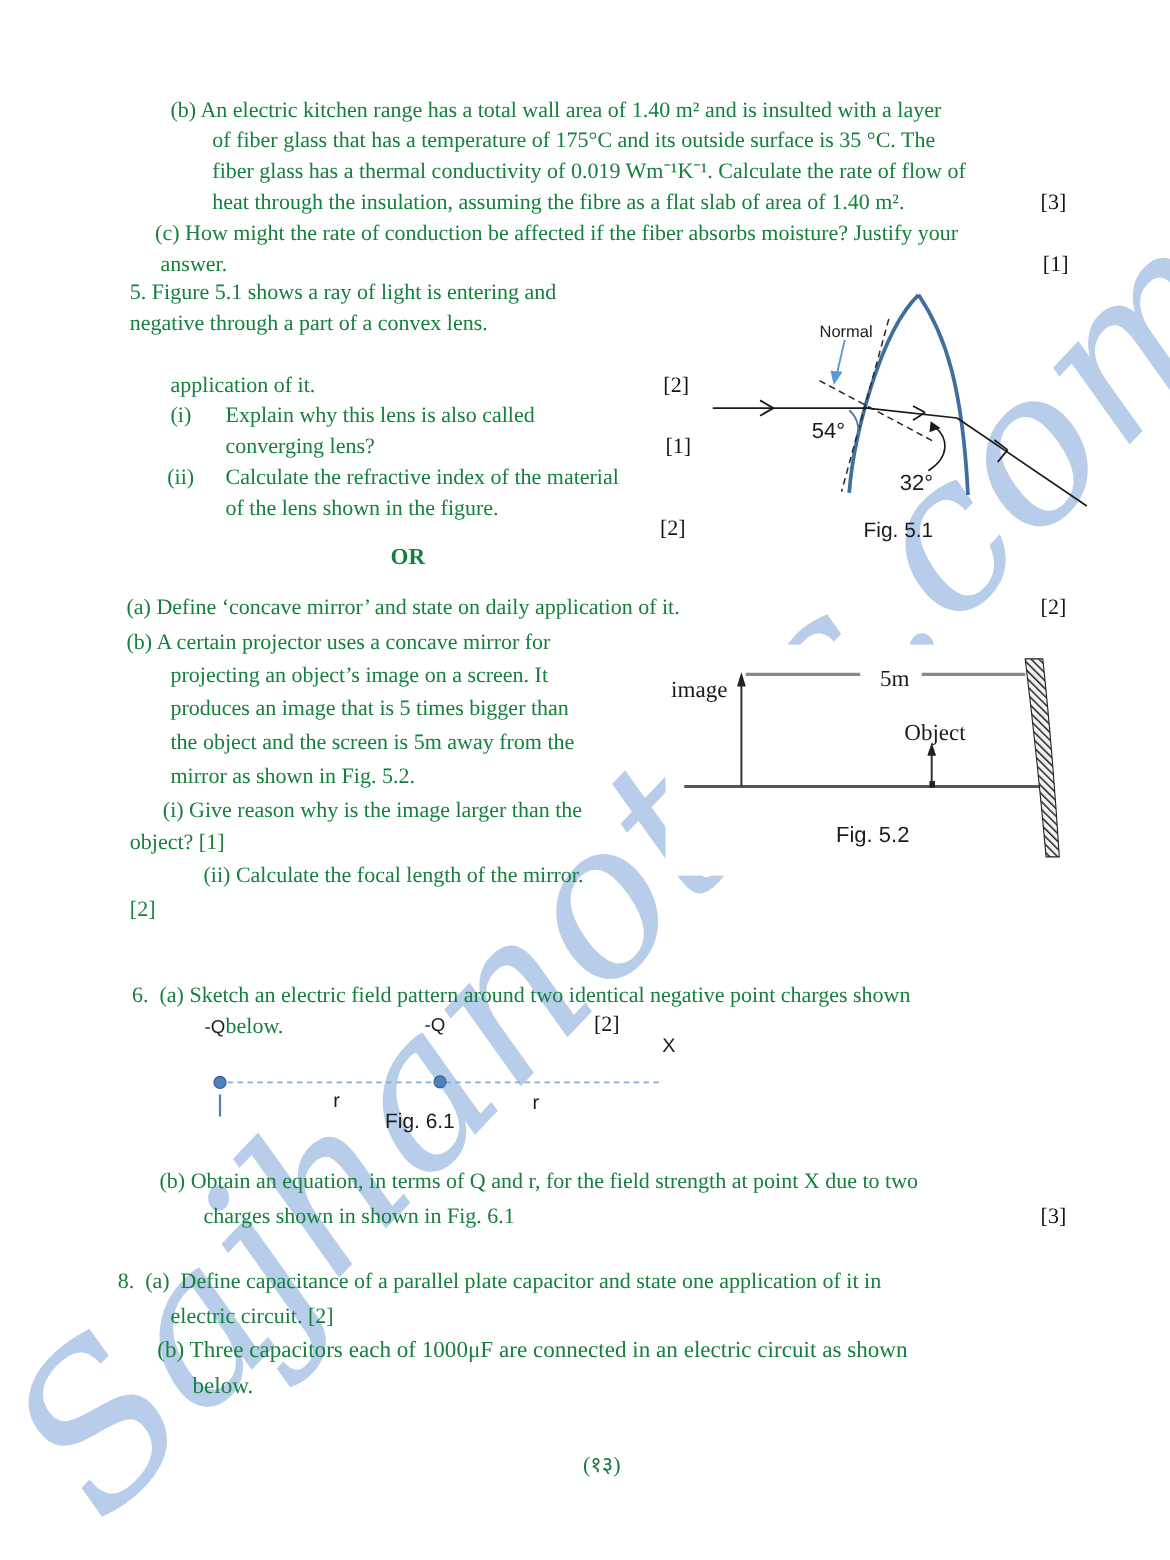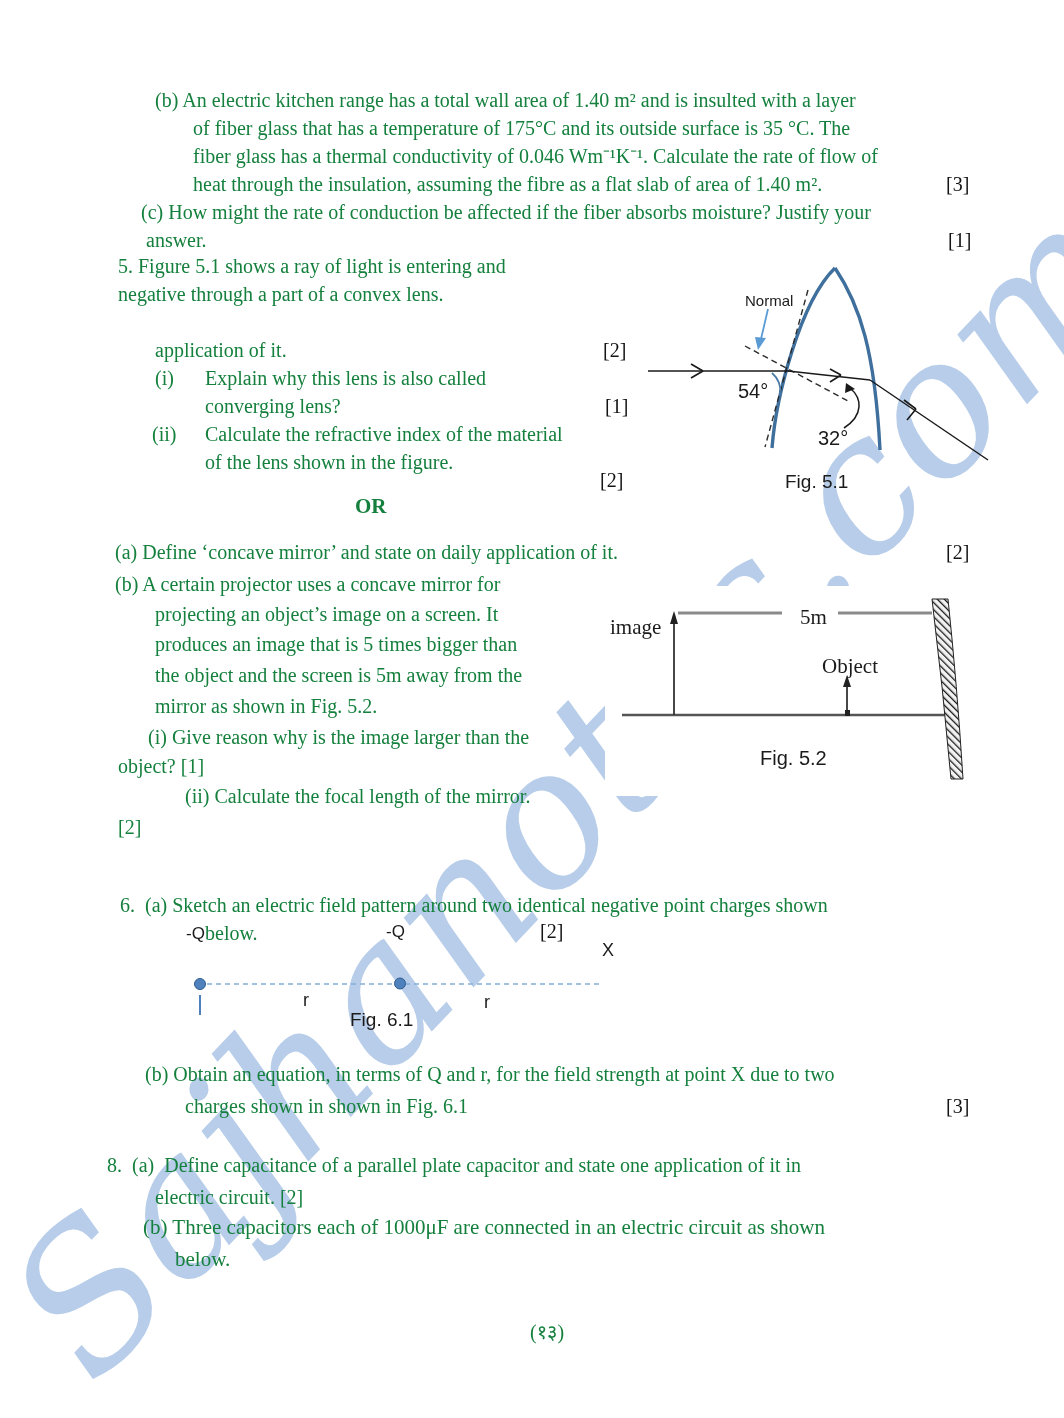--- a/index.html
+++ b/index.html
@@ -18,21 +18,21 @@
 </style>
 </head>
 <body>
 
 <div class="page">
 
   <div class="wm">Sajhanotes.com</div>
 
   <div class="ln" style="left:155px;top:86px">(b) An electric kitchen range has a total wall area of 1.40 m² and is insulted with a layer</div>
   <div class="ln" style="left:193px;top:114px">of fiber glass that has a temperature of 175°C and its outside surface is 35 °C. The</div>
-  <div class="ln" style="left:193px;top:142px">fiber glass has a thermal conductivity of 0.046 Wm⁻¹K⁻¹. Calculate the rate of flow of</div>
+  <div class="ln" style="left:193px;top:142px">fiber glass has a thermal conductivity of 0.019 Wm⁻¹K⁻¹. Calculate the rate of flow of</div>
   <div class="ln" style="left:193px;top:170px">heat through the insulation, assuming the fibre as a flat slab of area of 1.40 m².</div>
   <div class="mark" style="left:946px;top:170px">[3]</div>
 
   <div class="ln" style="left:141px;top:198px">(c) How might the rate of conduction be affected if the fiber absorbs moisture? Justify your</div>
   <div class="ln" style="left:146px;top:226px">answer.</div>
   <div class="mark" style="left:948px;top:226px">[1]</div>
 
   <div class="ln" style="left:118px;top:252px">5. Figure 5.1 shows a ray of light is entering and</div>
   <div class="ln" style="left:118px;top:280px">negative through a part of a convex lens.</div>
   <div class="ln" style="left:155px;top:336px">application of it.</div>

